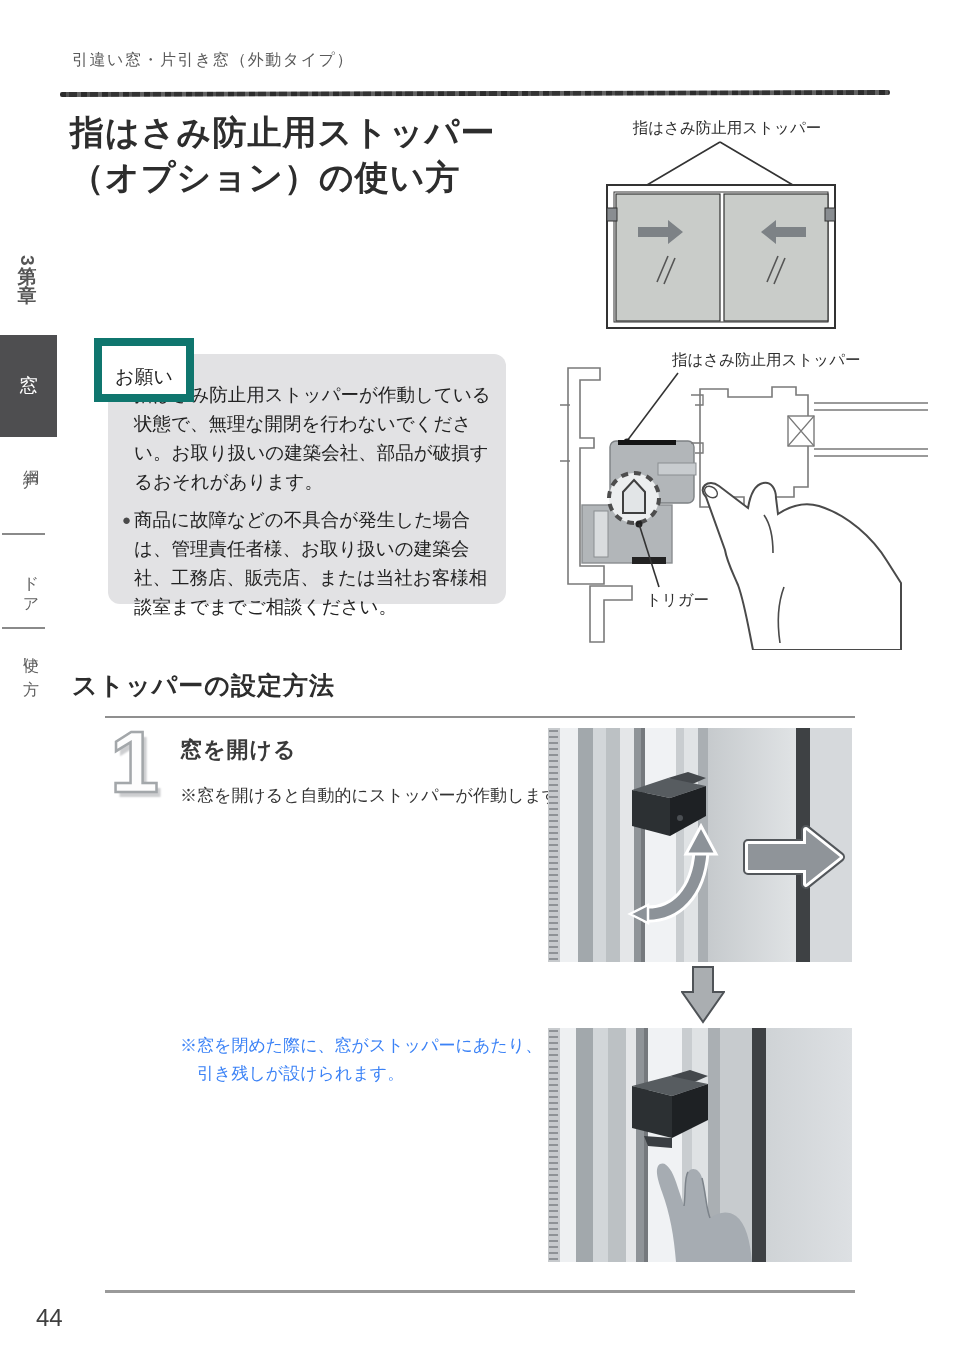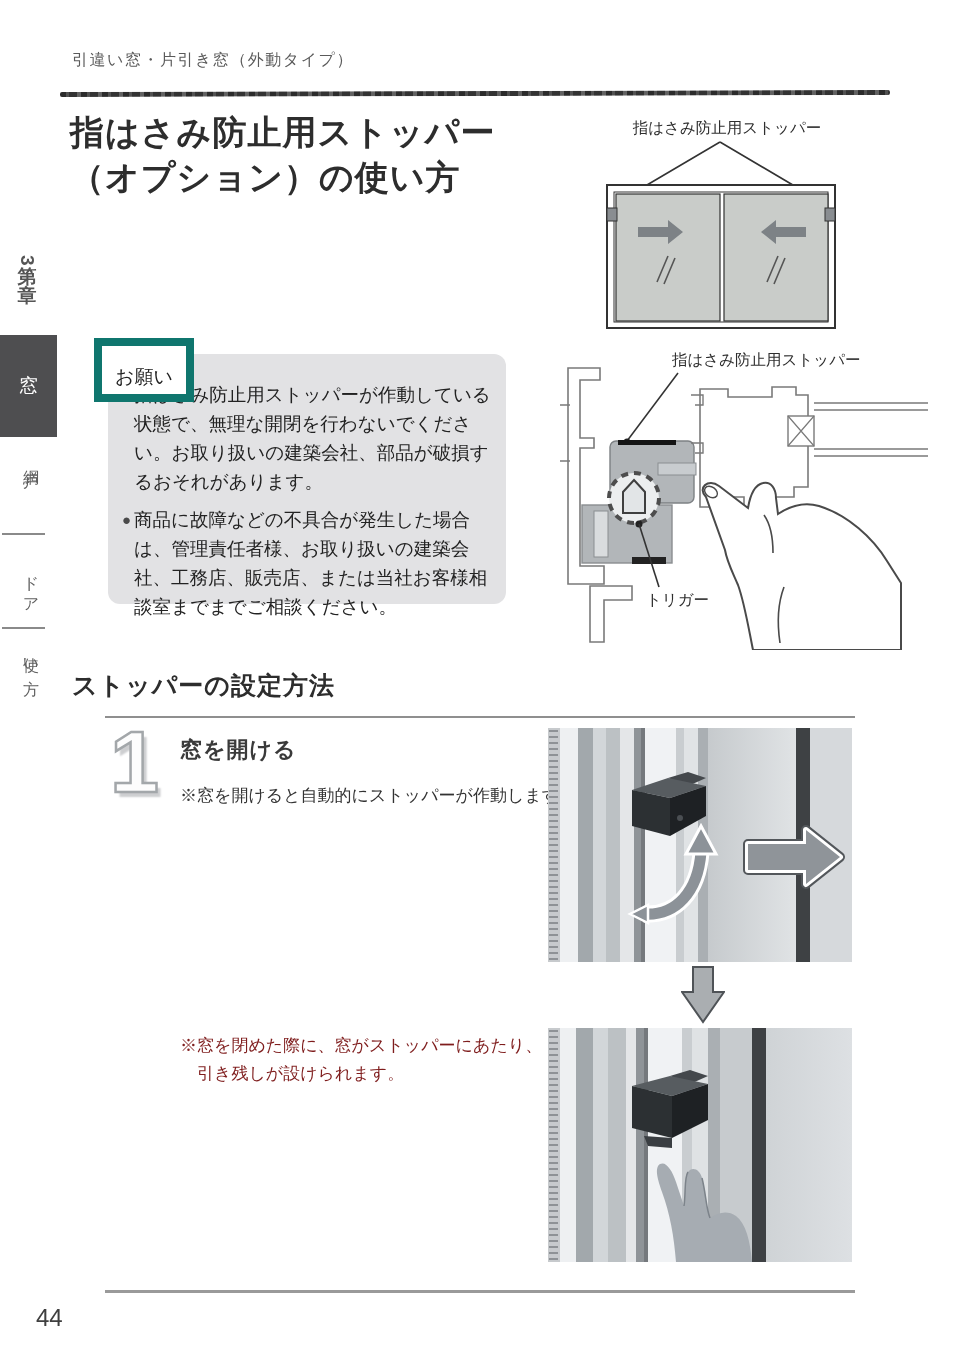--- a/index.html
+++ b/index.html
@@ -44,21 +44,21 @@
   .diagram-section { position:absolute; left:558px; top:343px; }
 
   .section-heading { position:absolute; left:72px; top:656px; font-size:25px; font-weight:bold; color:#2d2d2d; letter-spacing:1px;margin-top:13px; }
   .rule-top { position:absolute; left:105px; top:716px; width:750px; height:2px; background:#8f8f8f; }
   .rule-bottom { position:absolute; left:105px; top:1290px; width:750px; height:3px; background:#9a9a9a; }
 
   .step-number { position:absolute; left:110px; top:718px; font-size:88px; font-weight:bold; color:#fdfdfd;
     -webkit-text-stroke:2.5px #a3a7aa; text-shadow:4px 5px 2px #cdced0; line-height:1; }
   .step-title { position:absolute; left:180px; top:735px; font-size:22px; font-weight:bold; color:#3a3a3a; letter-spacing:1px;text-align:center; }
   .step-note { position:absolute; left:180px; top:784px; font-size:17px; color:#333; }
-  .after-note { position:absolute; left:180px; top:1032px; font-size:17px; color:#7f1d1d; line-height:28px; white-space:pre-line; }
+  .after-note { position:absolute; left:180px; top:1032px; font-size:17px; color:#3b82f6; line-height:28px; white-space:pre-line; }
 
   .photo { position:absolute; width:304px; height:234px; }
   .photo1 { left:548px; top:728px; }
   .photo2 { left:548px; top:1028px; }
   .down-arrow { position:absolute; left:681px; top:966px; }
 
   .page-number { position:absolute; left:36px; top:1304px; font-size:24px; font-weight:normal; color:#3f3f3f; }
 
   svg text { font-family:"Liberation Sans", sans-serif; }
 </style>

